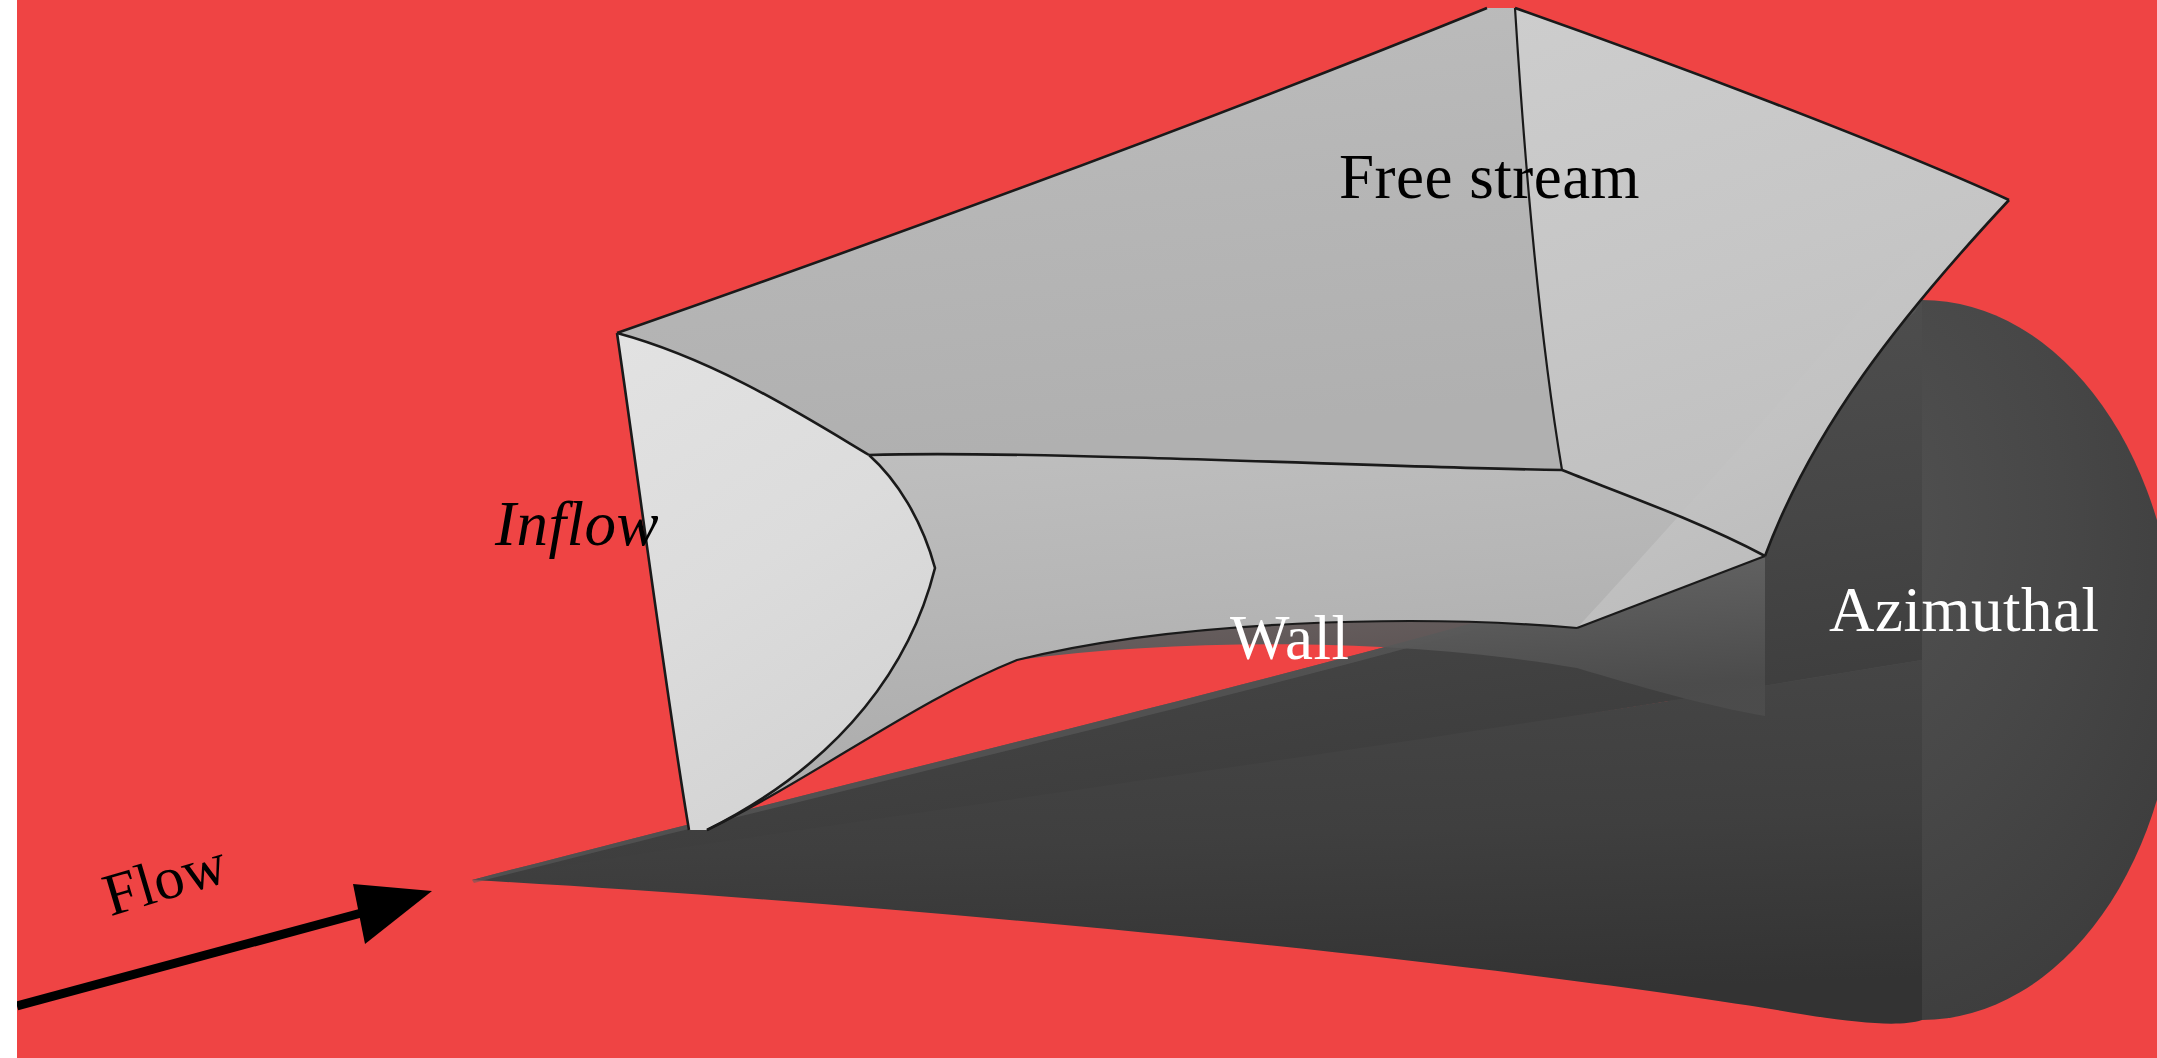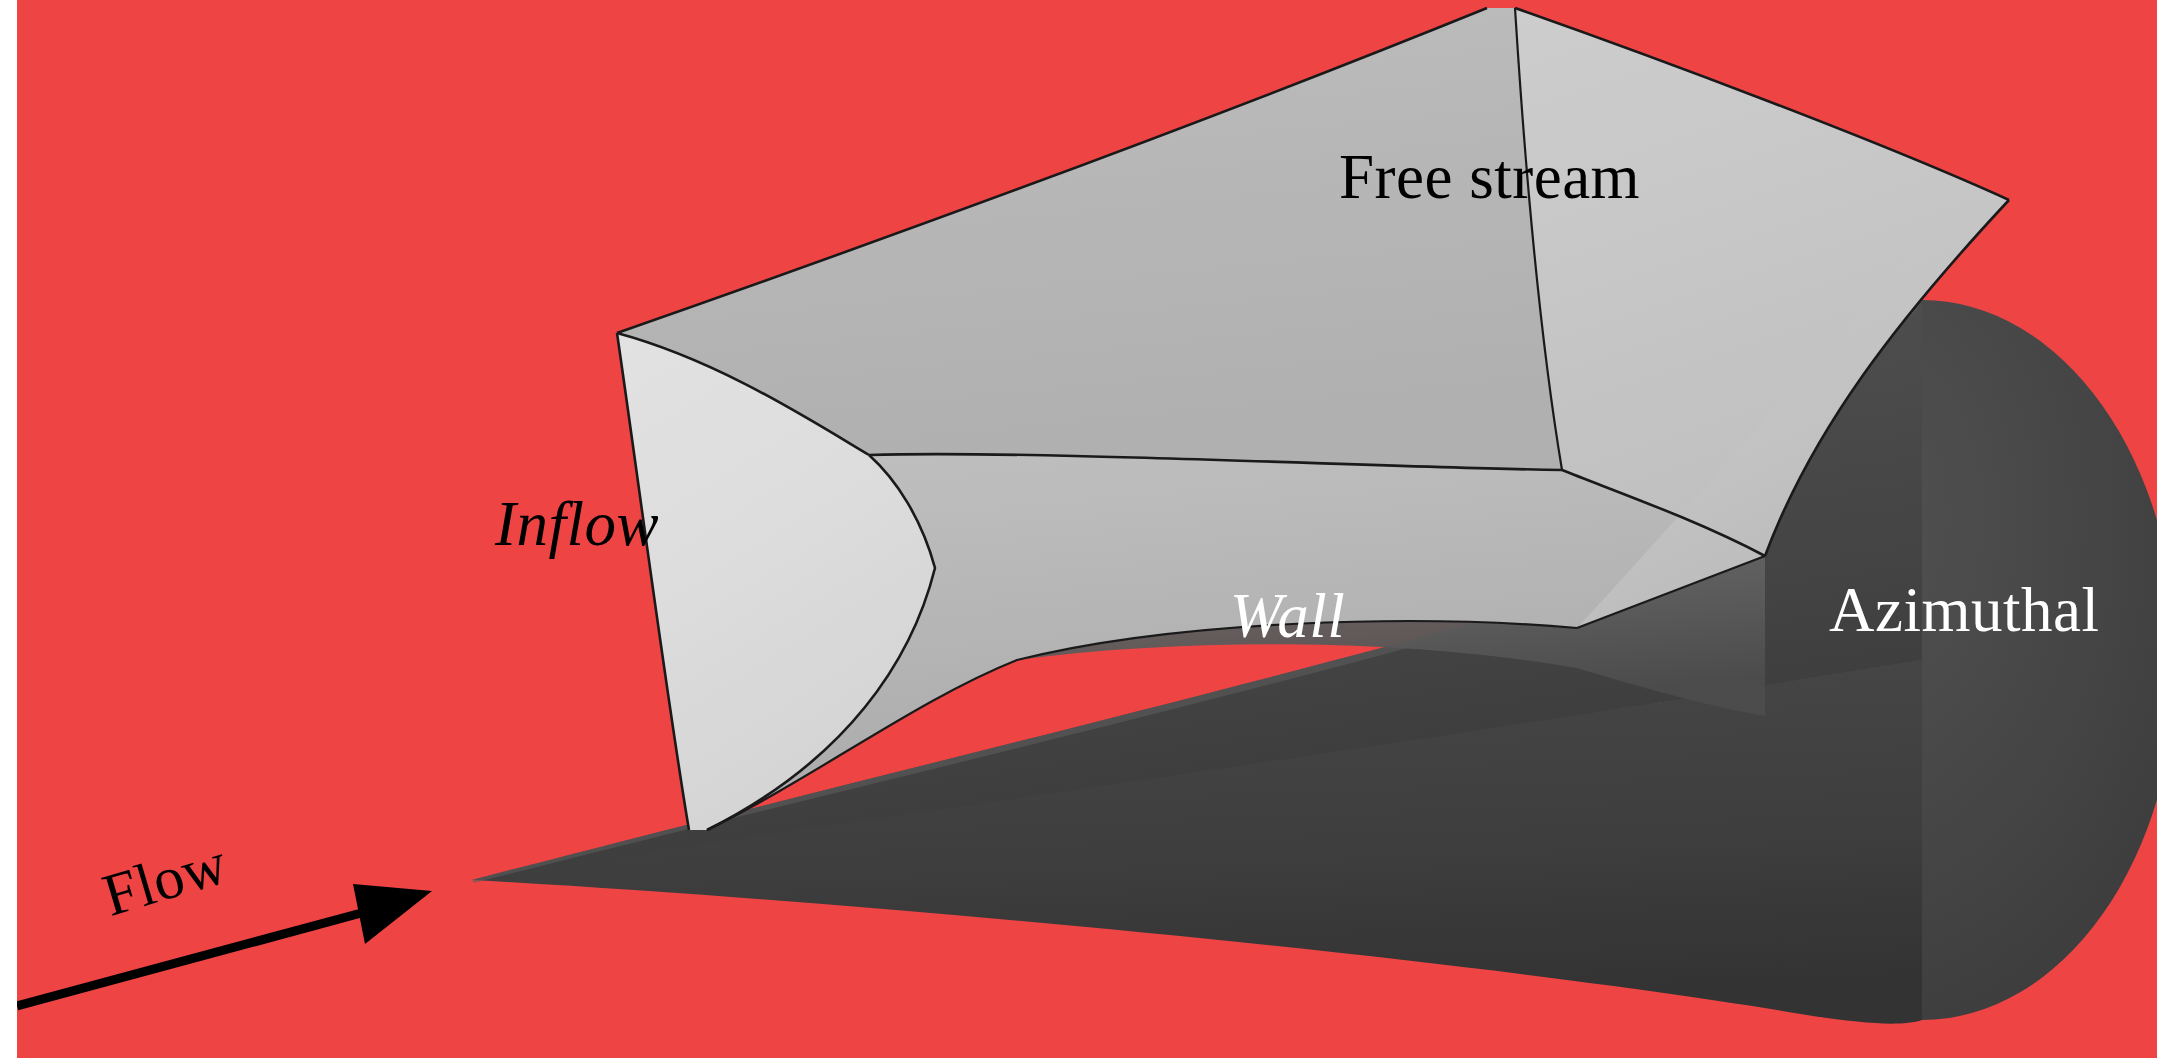--- a/index.html
+++ b/index.html
@@ -47,23 +47,22 @@
   #label-outflow {
     left: 1752px; top: 277px;
     font-size: 63px;
   }
   #label-inflow {
     left: 478px; top: 492px;
     font-size: 63px;
     font-style: italic;
   }
   #label-wall {
-    left: 1213px; top: 584px;
-    font-size: 63px;
-    font-style: italic;
+    left: 1213px; top: 606px;
+    font-size: 63px;
   }
   #label-azimuthal-boundary {
     left: 1812px; top: 578px;
     font-size: 63px;
     text-align: left;
   }
   #label-flow {
     left: 88px; top: 867px;
     font-size: 60px;
     transform-origin: 0 50%;

